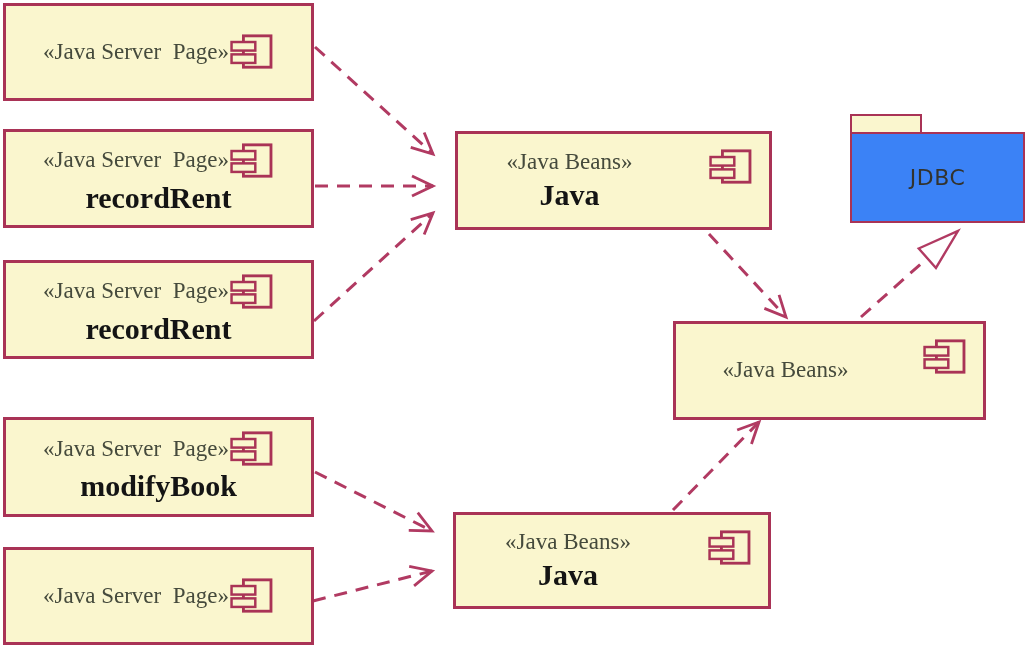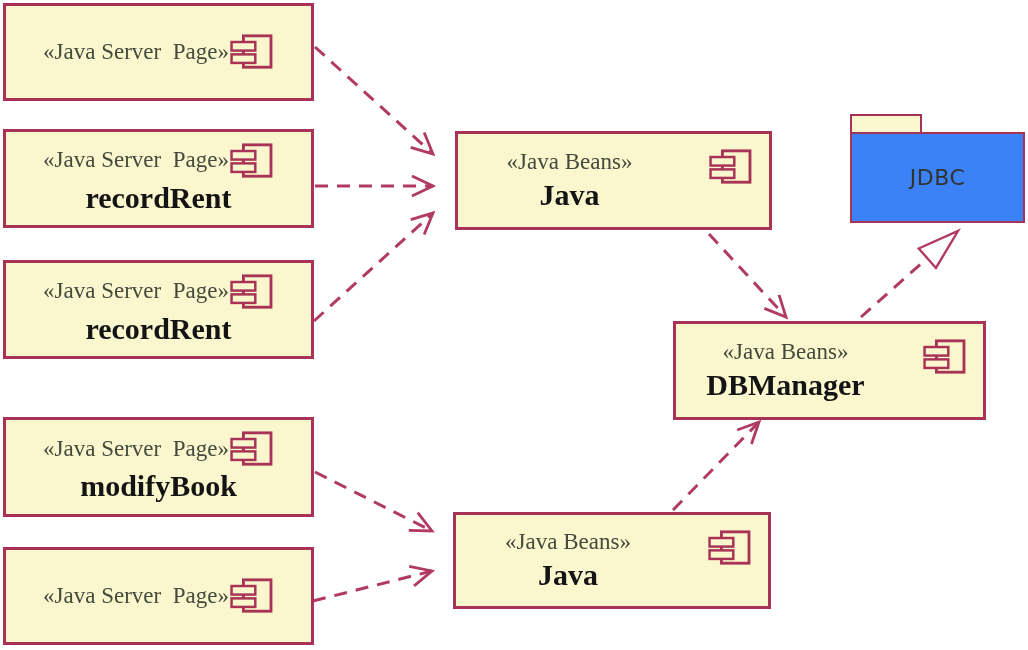--- a/index.html
+++ b/index.html
@@ -167,21 +167,20 @@
       </svg>
     <span class="stereo">«Java Beans»</span>
     <div class="cname">Java</div>
   </div>
 
   <div class="comp bean" style="left:655px;top:321px;width:313px;height:99px;">
     <svg class="icon">
         <use href="#comp-icon"></use>
       </svg>
     <span class="stereo">«Java Beans»</span>
-    <div class="cname">DBManager</div>
   </div>
 
   <div class="comp bean" style="left:435px;top:512px;width:318px;height:97px;">
     <svg class="icon">
         <use href="#comp-icon"></use>
       </svg>
     <span class="stereo">«Java Beans»</span>
     <div class="cname">Java</div>
   </div>
 

